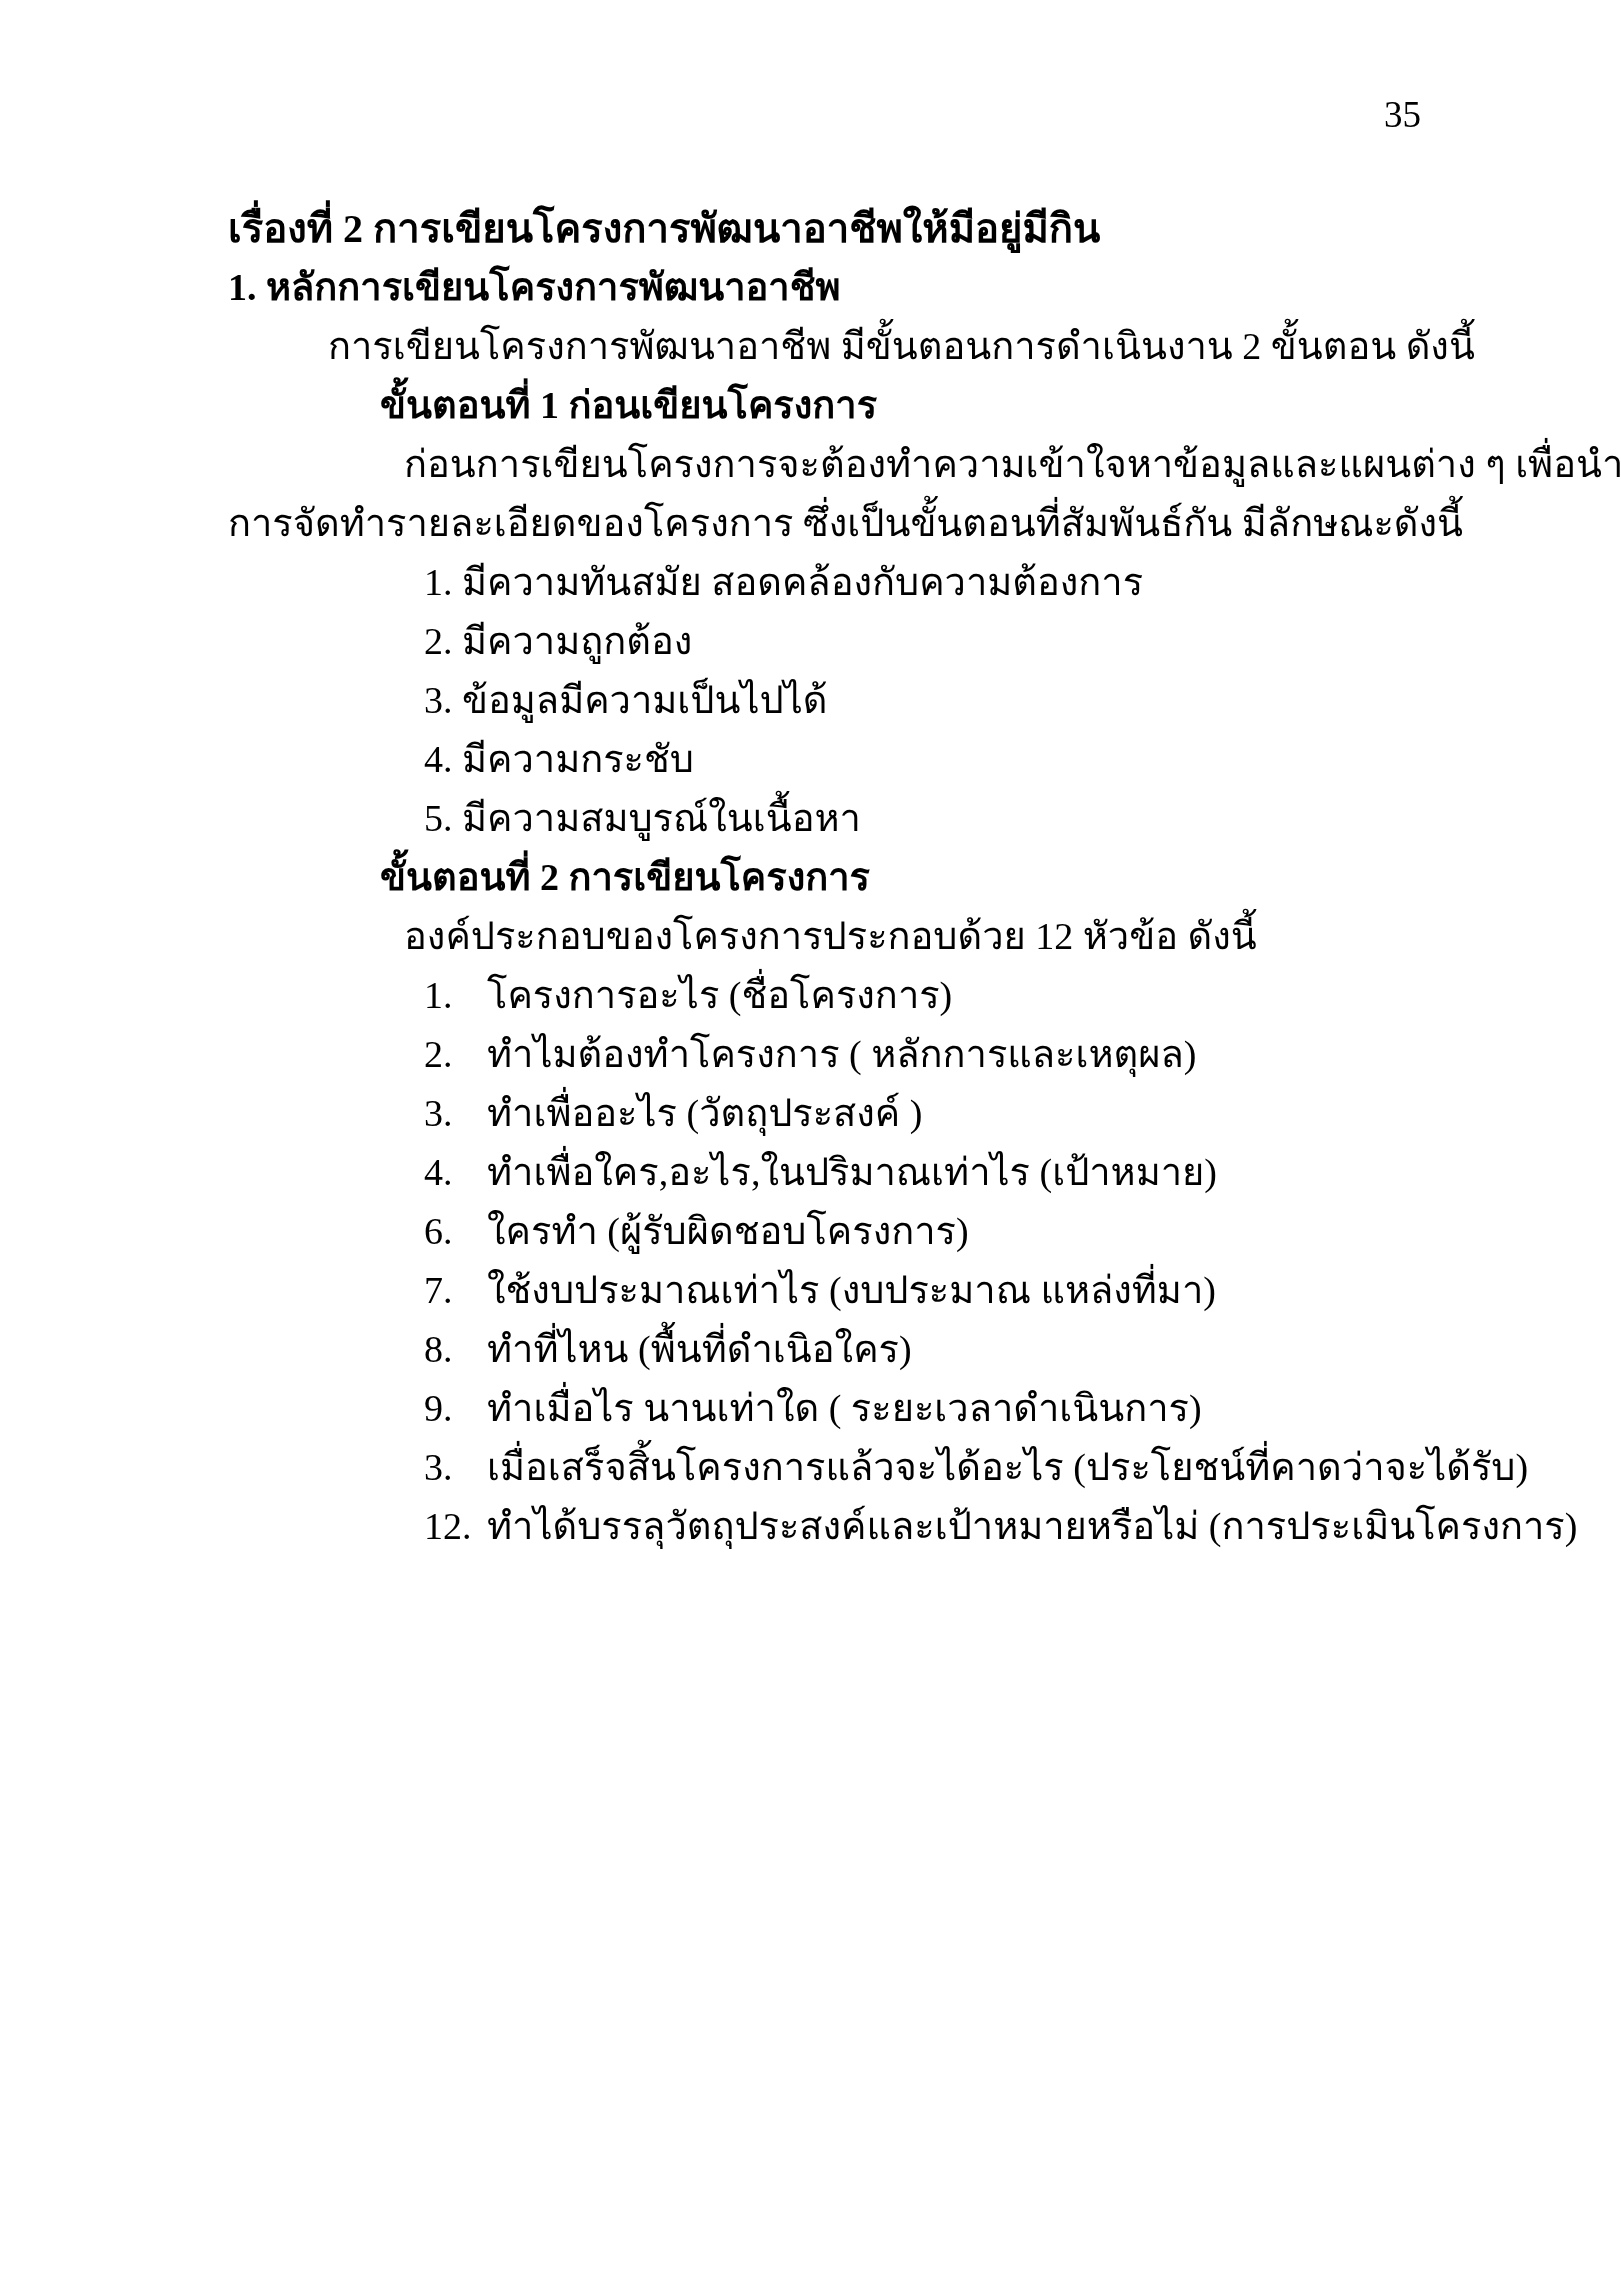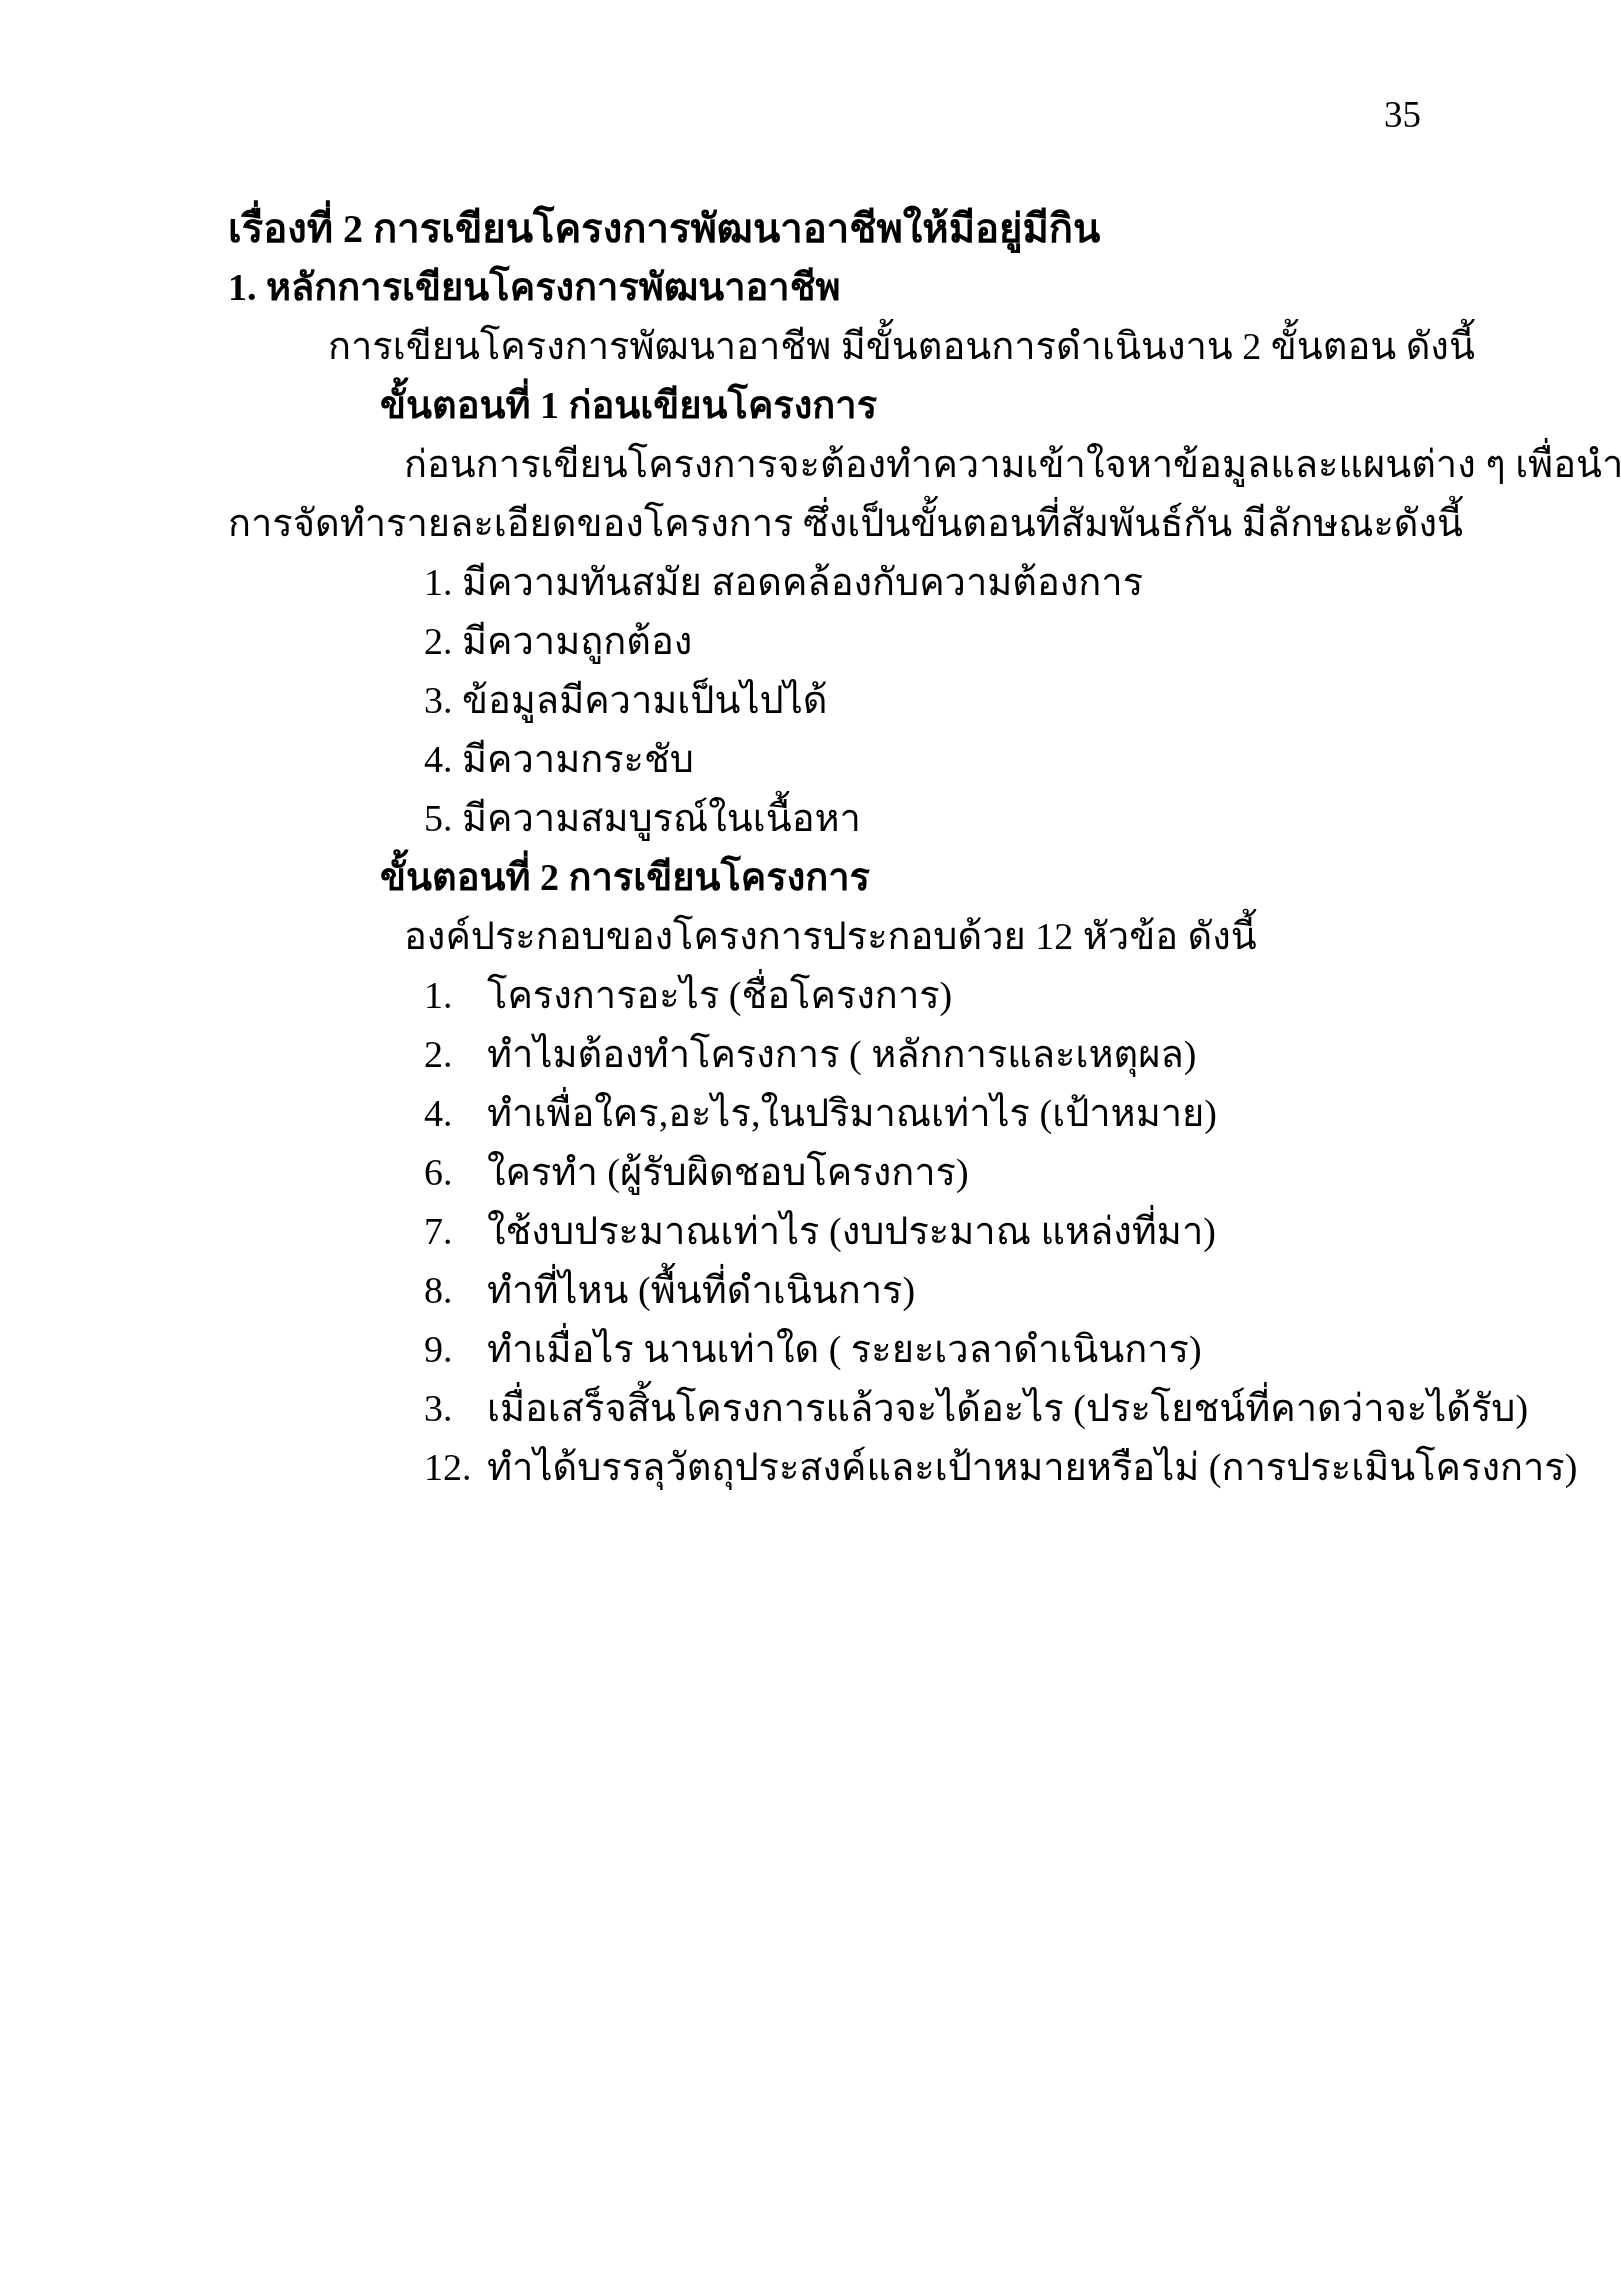--- a/index.html
+++ b/index.html
@@ -72,30 +72,33 @@
 
     <div class="line ind-para">องค์ประกอบของโครงการประกอบด้วย 12 หัวข้อ ดังนี้</div>
 
     <div class="line ind-item">
       <span class="num">1.</span><span>โครงการอะไร (ชื่อโครงการ)</span>
     </div>
     <div class="line ind-item">
       <span class="num">2.</span><span>ทำไมต้องทำโครงการ ( หลักการและเหตุผล)</span>
     </div>
     <div class="line ind-item">
+      <span class="num">3.</span><span>ทำเพื่ออะไร (วัตถุประสงค์ )</span>
+    </div>
+    <div class="line ind-item">
       <span class="num">4.</span><span>ทำเพื่อใคร,อะไร,ในปริมาณเท่าไร (เป้าหมาย)</span>
     </div>
     <div class="line ind-item">
       <span class="num">6.</span><span>ใครทำ (ผู้รับผิดชอบโครงการ)</span>
     </div>
     <div class="line ind-item">
       <span class="num">7.</span><span>ใช้งบประมาณเท่าไร (งบประมาณ แหล่งที่มา)</span>
     </div>
     <div class="line ind-item">
-      <span class="num">8.</span><span>ทำที่ไหน (พื้นที่ดำเนินการ)</span>
+      <span class="num">8.</span><span>ทำที่ไหน (พื้นที่ดำเนิอใคร)</span>
     </div>
     <div class="line ind-item">
       <span class="num">9.</span><span>ทำเมื่อไร นานเท่าใด ( ระยะเวลาดำเนินการ)</span>
     </div>
     <div class="line ind-item">
       <span class="num">3.</span><span>เมื่อเสร็จสิ้นโครงการแล้วจะได้อะไร (ประโยชน์ที่คาดว่าจะได้รับ)</span>
     </div>
     <div class="line ind-item">
       <span class="num">12.</span><span>ทำได้บรรลุวัตถุประสงค์และเป้าหมายหรือไม่ (การประเมินโครงการ)</span>
     </div>

